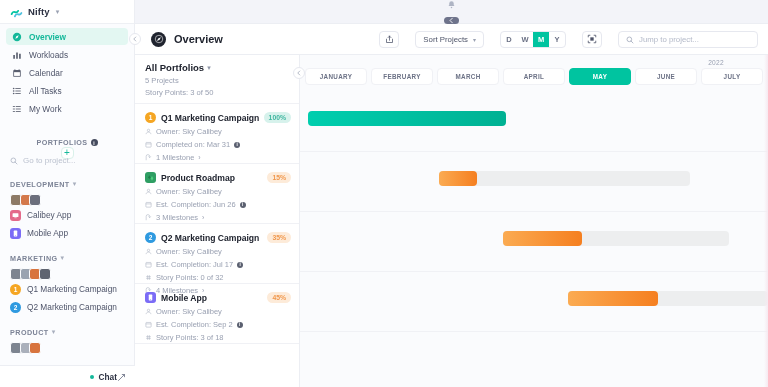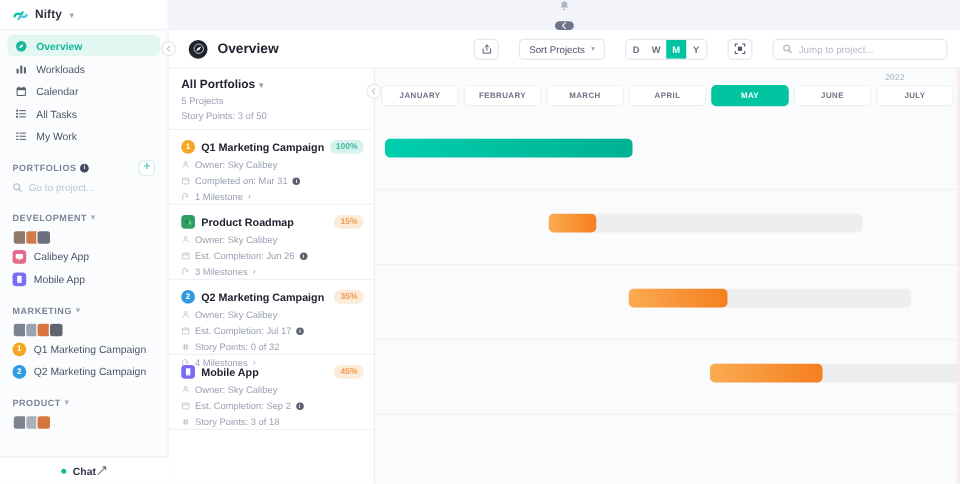--- a/index.html
+++ b/index.html
@@ -32,21 +32,21 @@
     display: flex; align-items: center; gap: 7px;
     height: 17px; padding: 0 6px; border-radius: 4px;
     font-size: 8.3px; color: #4d5costs; color: #4e5469; margin-bottom: 1px;
     cursor: pointer;
   }
   .nav-item.active { background: #e3f7f2; color: #14b89a; font-weight: bold; }
   .nav-ico { width: 10px; height: 10px; flex: 0 0 10px; display: flex; align-items: center; justify-content: center; }
 
   .sec-head {
     display: flex; align-items: center; justify-content: space-between;
-    padding: 0 10px; margin-top: 11px; height: 12px;
+    padding: 0 10px; margin-top: 21px; height: 12px; flex-direction: column;
   }
   .sec-title { font-size: 7.2px; font-weight: bold; letter-spacing: .45px; color: #7c8396; display: flex; align-items: center; gap: 3px; }
   .sec-info {
     width: 7px; height: 7px; border-radius: 50%; background: #454b5e; color: #fff;
     font-size: 5px; display: flex; align-items: center; justify-content: center; font-weight: bold;
   }
   .sec-plus {
     width: 13px; height: 13px; border: 1px solid #d9f1ea; border-radius: 4px;
     color: #14b89a; font-size: 10px; display: flex; align-items: center; justify-content: center; background:#fff;
     cursor: pointer; line-height: 1;
@@ -66,21 +66,21 @@
 
   .proj-item {
     display: flex; align-items: center; gap: 6px; padding: 0 10px; height: 18px;
     font-size: 8.3px; color: #4e5469; cursor: pointer;
   }
   .pico { width: 11px; height: 11px; flex: 0 0 11px; border-radius: 3px; display:flex; align-items:center; justify-content:center; font-size: 6.5px; color:#fff; font-weight:bold; }
 
   .chat-bar {
     position: absolute; left: 0; bottom: 0; width: 135px; height: 22px;
     background: #fff; border-top: 1px solid #eceef3;
-    display: flex; align-items: center; justify-content: center; padding: 0 9px;
+    display: flex; align-items: center; justify-content: flex-end; padding: 0 9px;
   }
   .chat-left { display: flex; align-items: center; gap: 5px; }
   .chat-dot { width: 4px; height: 4px; border-radius: 50%; background: #14b89a; }
   .chat-label { font-size: 8.3px; font-weight: bold; color: #2c3142; }
 
   
   .main { flex: 1; height: 387px; position: relative; background: #fafbfd; }
 
   .topbar {
     height: 24px; background: #f3f4f9; display: flex; align-items: center;

